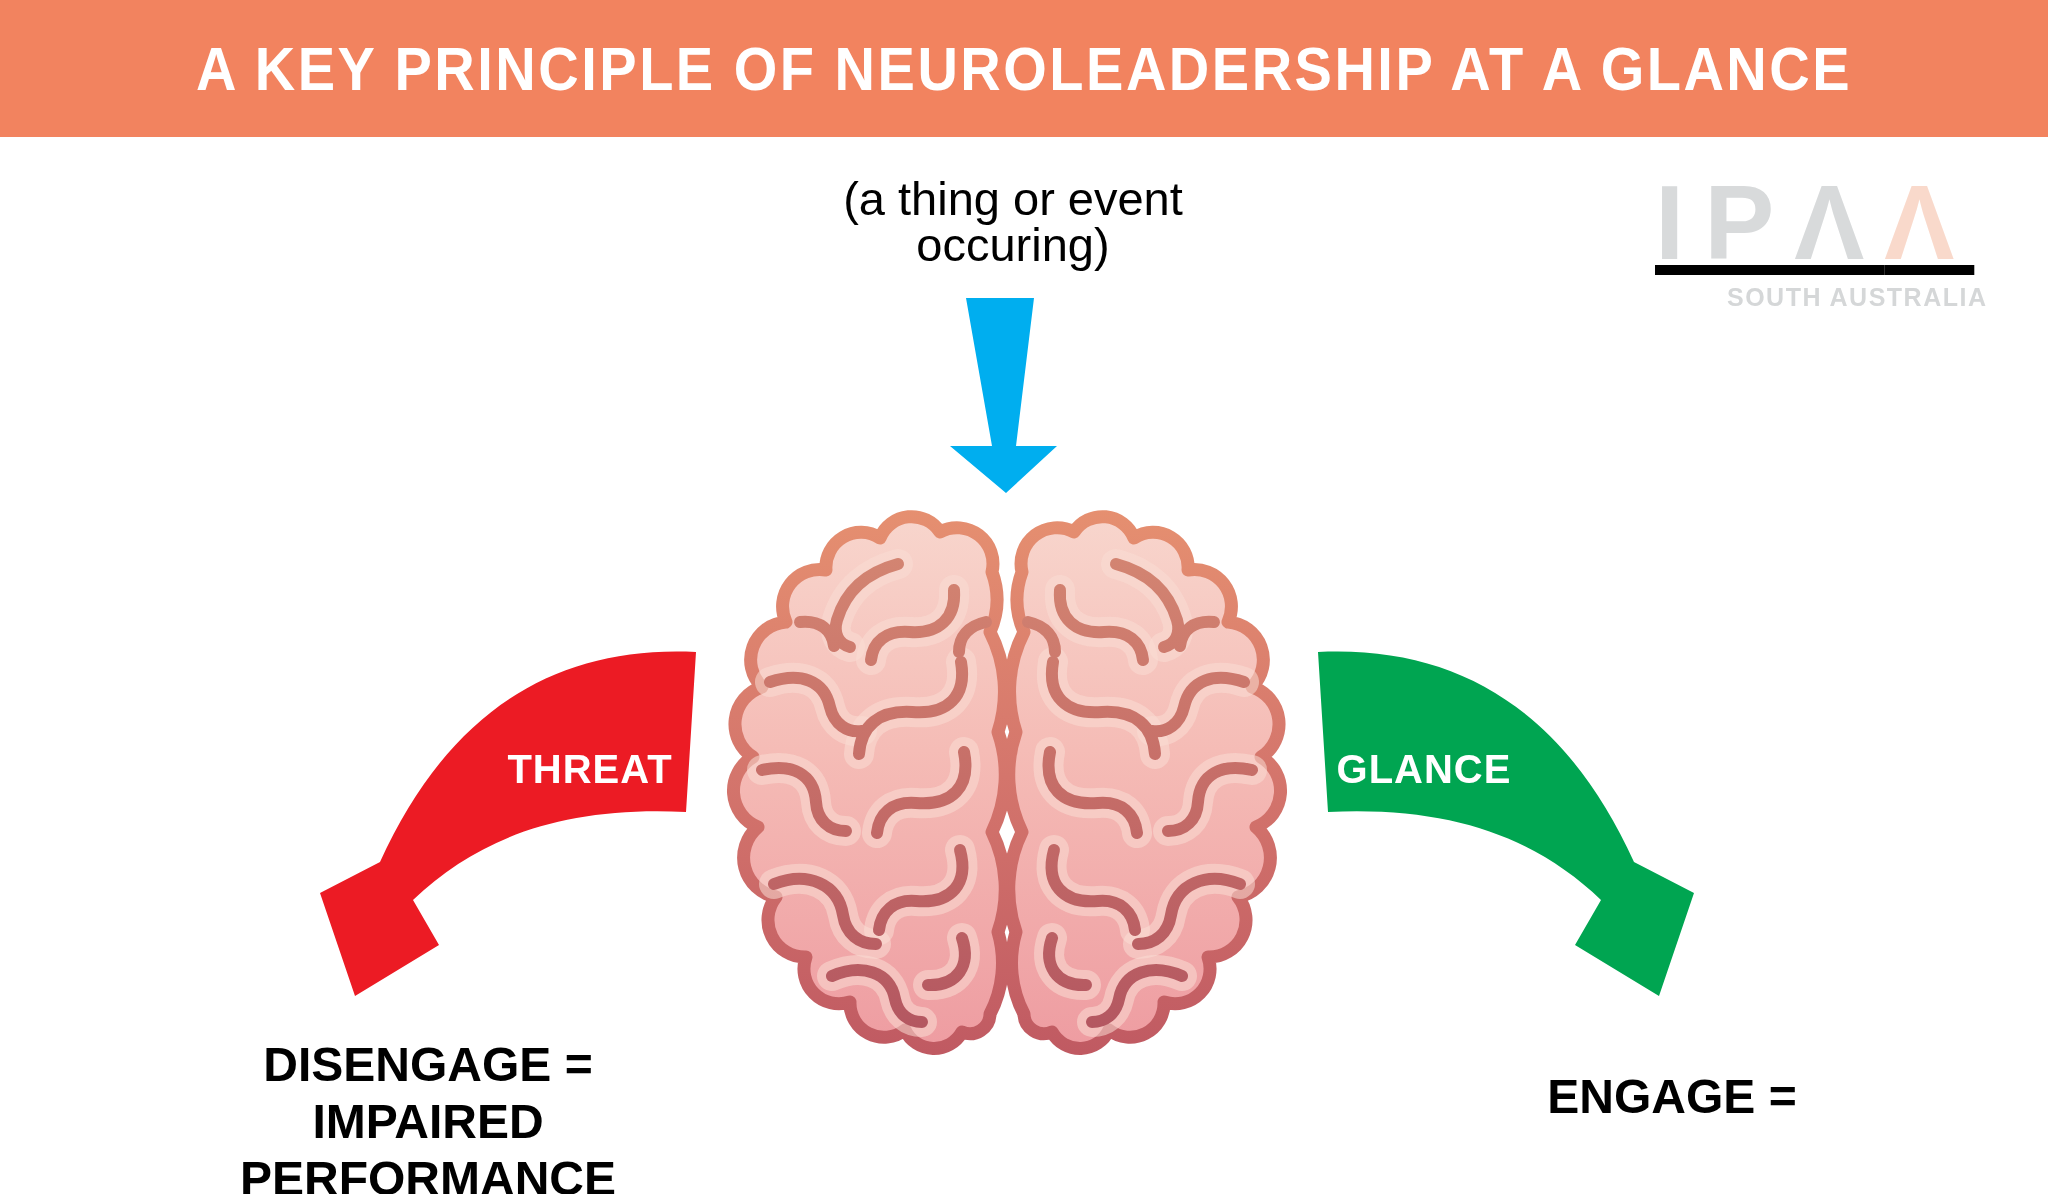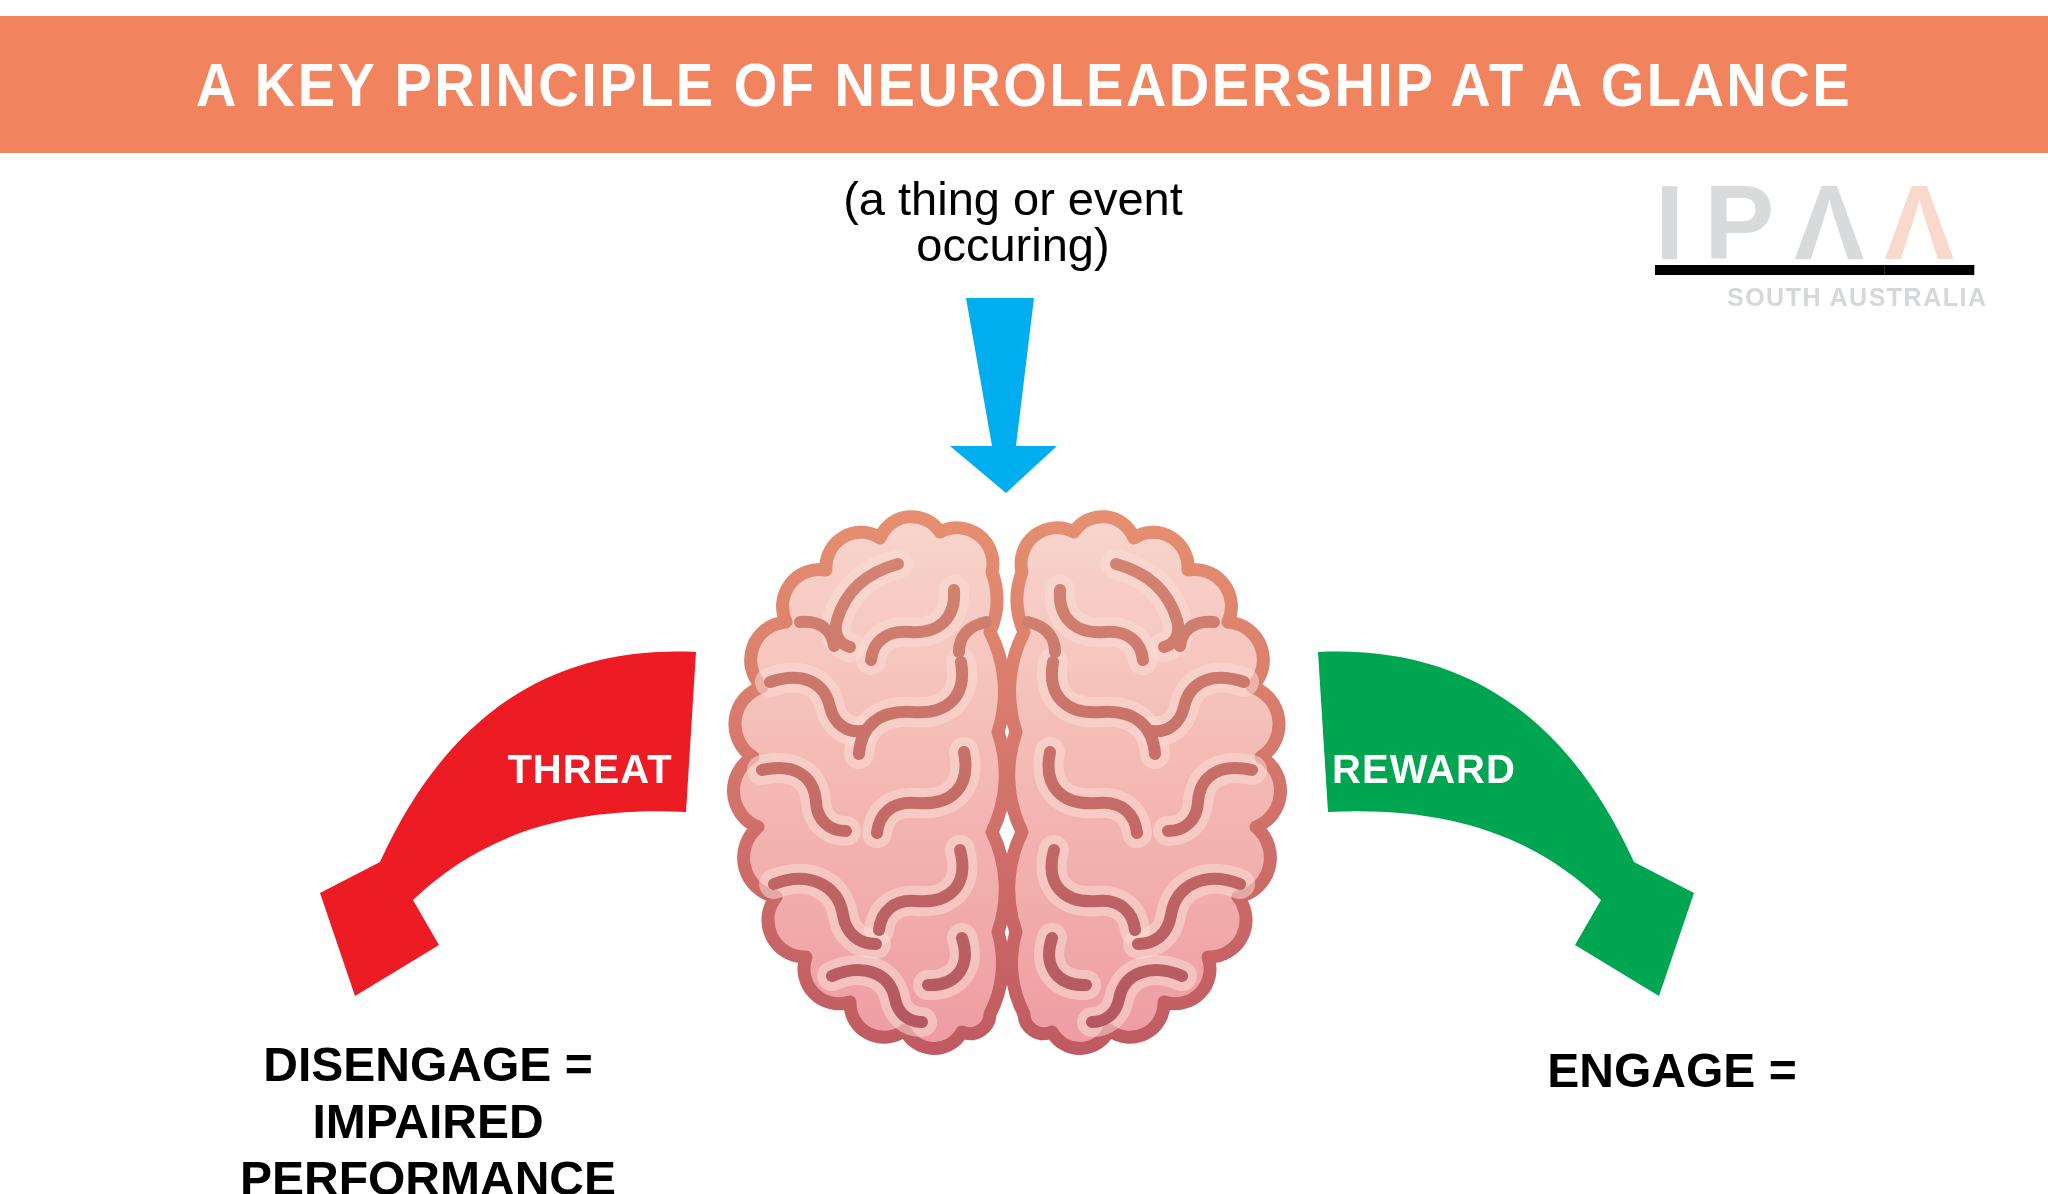--- a/index.html
+++ b/index.html
@@ -1,33 +1,33 @@
 <!DOCTYPE html>
 <html><head>
 <meta charset="utf-8">
 <style>
   html,body{margin:0;padding:0;background:#ffffff;}
   .page{position:relative;width:2048px;height:1194px;background:#ffffff;overflow:hidden;
         font-family:"Liberation Sans",sans-serif;}
-  .banner{position:absolute;left:0;top:16px;width:2048px;height:137px;background:#F2835F;
+  .banner{position:absolute;left:0;top:0;width:2048px;height:137px;background:#F2835F;
           display:flex;align-items:center;justify-content:center;}
   .banner-title{color:#ffffff;font-size:56px;font-weight:700;letter-spacing:2.5px;
                 white-space:nowrap;transform:scaleY(1.08);}
   .stimulus-block{position:absolute;left:763px;top:176px;width:500px;text-align:center;color:#000;}
   .stimulus-label{font-size:45px;font-weight:700;line-height:54px;letter-spacing:0.5px;}
   .stimulus-sub{font-size:47px;font-weight:400;line-height:46px;letter-spacing:0px;}
   .diagram-svg{position:absolute;left:0;top:0;width:2048px;height:1194px;}
   .arrow-label{position:absolute;width:220px;text-align:center;color:#ffffff;
                font-size:40px;font-weight:700;letter-spacing:1px;}
   .threat-label{left:480px;top:747px;}
   .reward-label{left:1314px;top:747px;}
   .outcome{position:absolute;width:620px;text-align:center;color:#000;
            font-size:48px;font-weight:700;line-height:57px;letter-spacing:0px;}
   .outcome-threat{left:118px;top:1036px;}
-  .outcome-reward{left:1362px;top:1042px;}
+  .outcome-reward{left:1362px;top:1068px;}
   .logo{position:absolute;left:1655px;top:170px;width:360px;}
   .logo-wordmark{font-size:105px;font-weight:700;letter-spacing:20px;line-height:105px;white-space:nowrap;text-decoration:underline;}
   .logo-gray{color:#D8DADB;}
   .logo-accent{color:#F9D9CB;}
   .logo-subtext{margin-top:8px;margin-left:72px;font-size:25px;font-weight:700;
                 letter-spacing:1.5px;color:#D5D7D8;white-space:nowrap;}
 </style>
 </head>
 <body>
 
@@ -105,21 +105,21 @@
           <path d="M 220 348 C 229 381 212 402 176 399 C 154 397 141 410 139 428"></path>
           <path d="M 92 474 C 122 461 150 470 155 497 C 158 512 169 520 182 520"></path>
           <path d="M 222 436 C 231 463 218 484 188 483"></path>
         </g>
       </g>
       <use href="#hemiL" transform="translate(534,0) scale(-1,1)"></use>
     </g>
   </svg>
 
   <div class="arrow-label threat-label">THREAT</div>
-  <div class="arrow-label reward-label">REWARD</div>
+  <div class="arrow-label reward-label">GLANCE</div>
 
   <div class="outcome outcome-threat">
     <div>DISENGAGE =</div>
     <div>IMPAIRED PERFORMANCE</div>
   </div>
   <div class="outcome outcome-reward">
     <div>ENGAGE =</div>
   </div>
 
 </div>

